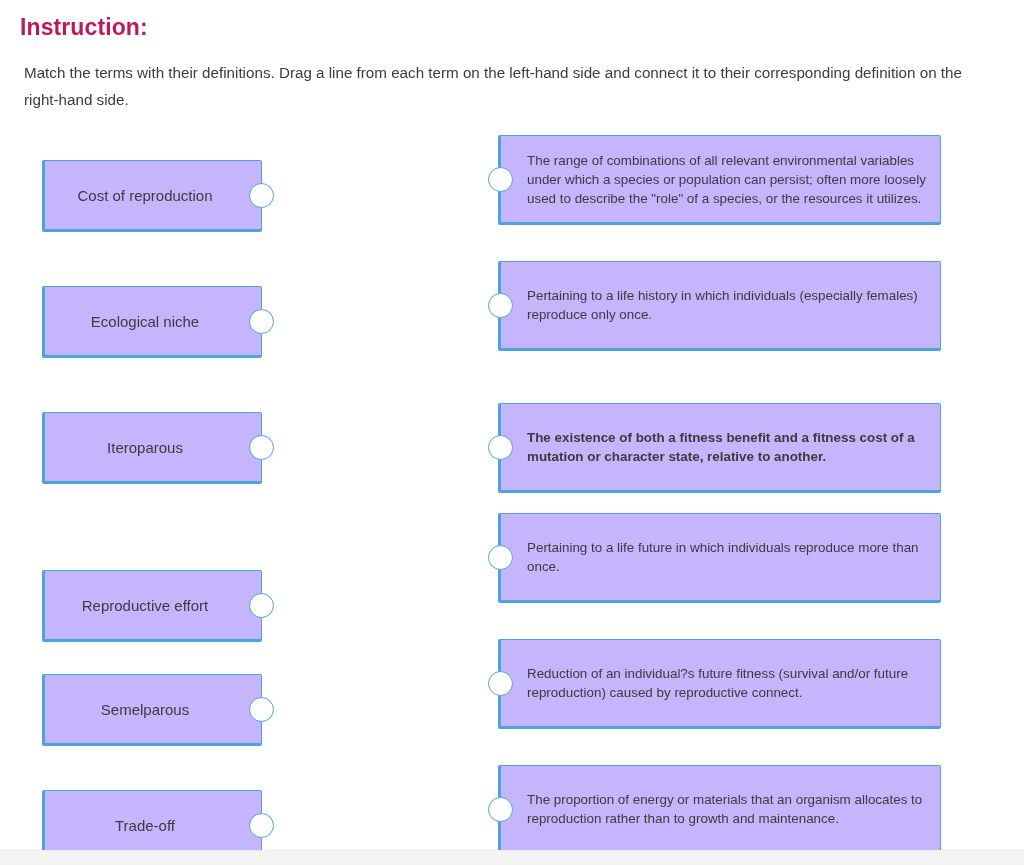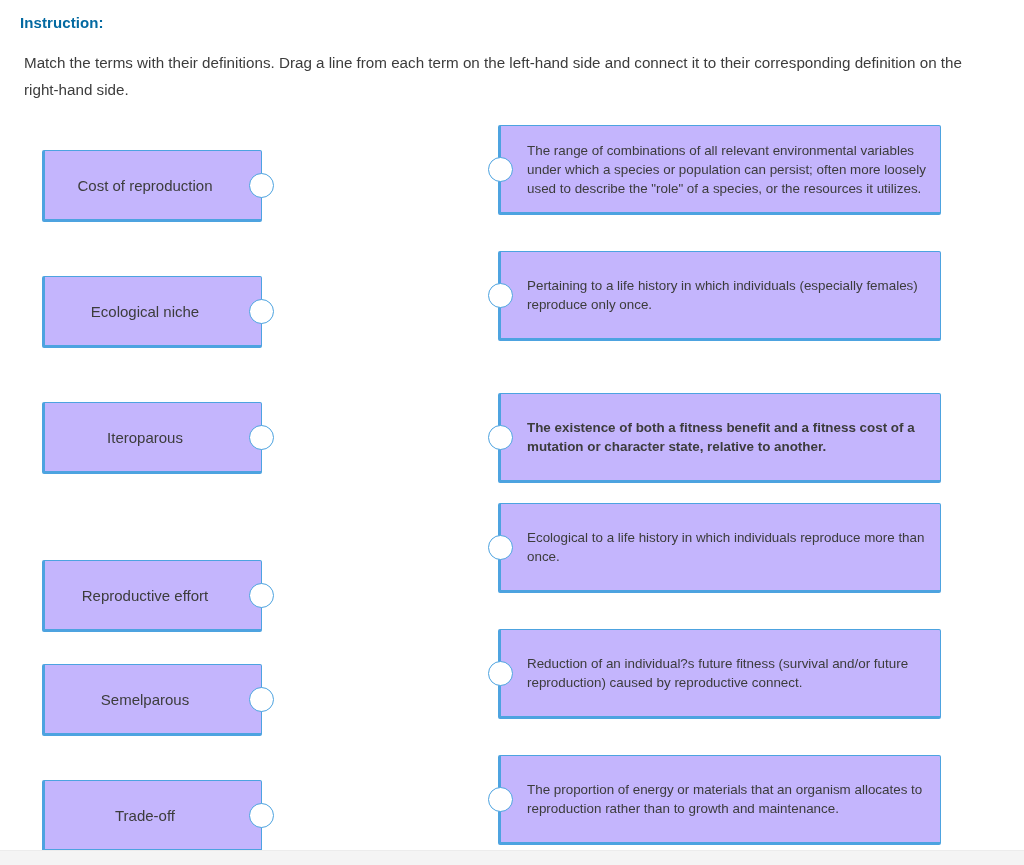--- a/index.html
+++ b/index.html
@@ -14,23 +14,23 @@
     color: #3a3a3a;
     overflow: hidden;
     position: relative;
   }
 
   
   .header {
     padding: 14px 20px 0 20px;
   }
   .instruction-title {
-    font-size: 15px;
+    font-size: 23px;
     font-weight: bold;
-    color: #0369a1;
+    color: #be185d;
     margin: 0 0 18px 0;
     letter-spacing: .1px;
   }
   .instruction-text {
     font-size: 15.2px;
     line-height: 27px;
     color: #3c3c3c;
     margin: 4px;
     max-width: 975px;
   }
@@ -185,21 +185,21 @@
       <span class="def-label">Pertaining to a life history in which individuals (especially females) reproduce only once.</span>
       <span class="knob knob-left"></span>
     </div>
 
     <div class="match-box def-box" style="top:276px;left:0;font-weight:bold;">
       <span class="def-label">The existence of both a fitness benefit and a fitness cost of a mutation or character state, relative to another.</span>
       <span class="knob knob-left"></span>
     </div>
 
     <div class="match-box def-box" style="top:386px;left:0;">
-      <span class="def-label">Ecological to a life history in which individuals reproduce more than once.</span>
+      <span class="def-label">Pertaining to a life future in which individuals reproduce more than once.</span>
       <span class="knob knob-left"></span>
     </div>
 
     <div class="match-box def-box" style="top:512px;left:0;">
       <span class="def-label">Reduction of an individual?s future fitness (survival and/or future reproduction) caused by reproductive connect.</span>
       <span class="knob knob-left"></span>
     </div>
 
     <div class="match-box def-box" style="top:638px;left:0;">
       <span class="def-label">The proportion of energy or materials that an organism allocates to reproduction rather than to growth and maintenance.</span>

